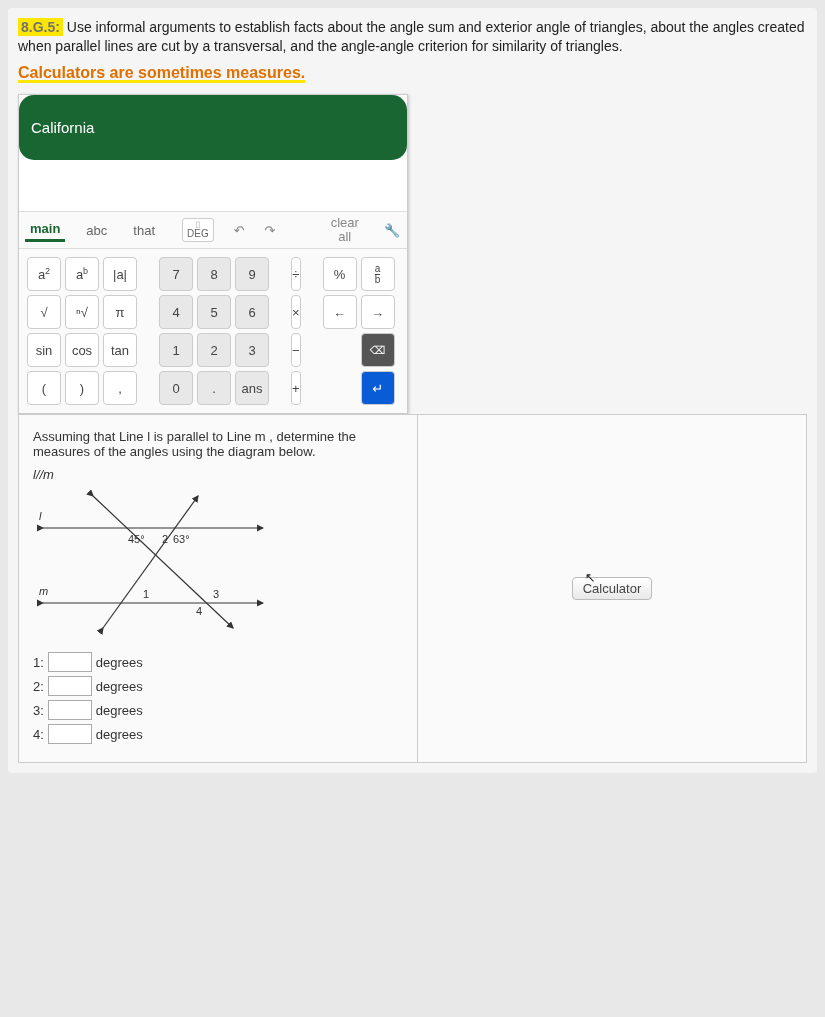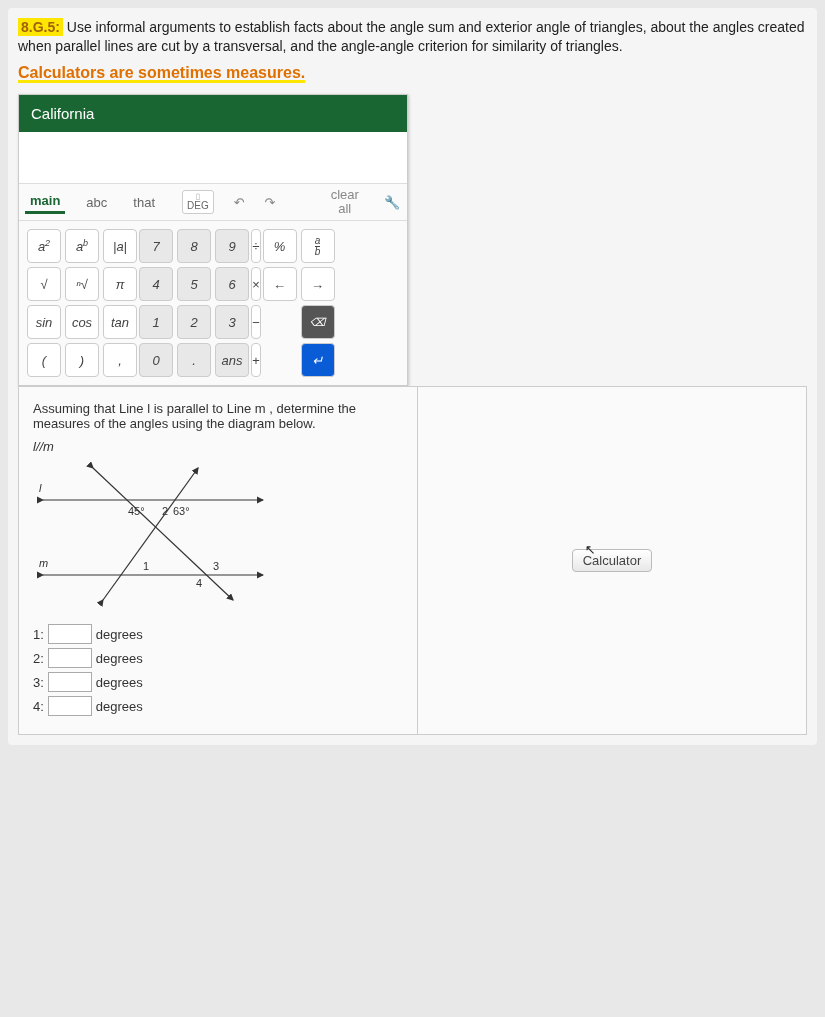--- a/index.html
+++ b/index.html
@@ -1,32 +1,32 @@
 <!DOCTYPE html>
 <html><head>
 <meta charset="utf-8">
 <style>
 * { box-sizing: border-box; margin: 0; padding: 0; }
 body { font-family: Arial, sans-serif; background: #e8e8e8; padding: 8px; width: 825px; }
 .page { background: #f5f5f5; padding: 10px; border-radius: 4px; }
-.standard-label { background: #ffe600; color: #a16207; font-weight: bold; padding: 1px 3px; }
+.standard-label { background: #ffe600; color: #737373; font-weight: bold; padding: 1px 3px; }
 .standard-text { font-size: 14px; color: #222; line-height: 1.35; }
 .calc-note { color: #e07000; font-weight: bold; margin-top: 8px; text-decoration: underline; text-decoration-color: #ffe600; text-decoration-thickness: 3px; }
 .calc-widget { margin-top: 12px; width: 390px; border: 1px solid #ccc; background: #fafafa; box-shadow: 1px 1px 3px rgba(0,0,0,0.2); }
-.calc-header { background: #1a6633; color: #fff; padding: 10px 12px; font-size: 15px; }
+.calc-header { background: #1a6633; color: #fff; padding: 24px 12px; font-size: 15px; border-radius: 15px; }
 .calc-display { height: 52px; background: #fff; border-bottom: 1px solid #ddd; }
 .calc-tabs { display: flex; align-items: center; gap: 16px; padding: 4px 6px; border-bottom: 1px solid #ddd; font-size: 13px; color: #666; }
 .tab { padding: 3px 5px; }
 .tab.active { color: #1a6633; border-bottom: 3px solid #1a6633; font-weight: bold; }
 .mode-box { border: 1px solid #ccc; padding: 2px 4px; font-size: 10px; margin-left: 6px; background: #fff; border-radius: 3px; text-align: center; display: inline-flex; flex-direction: column; line-height: 1; }
 .mode-box .top { font-size: 8px; color: #aaa; }
 .undo-redo { margin-left: 4px; color: #888; }
 .clear-all { margin-left: auto; text-align: center; font-size: 13px; color: #888; line-height: 1.1; padding-right: 4px; }
 .wrench { margin-left: 6px; color: #555; }
-.calc-body { display: flex; gap: 2px; padding: 8px; font-style: italic; }
+.calc-body { display: flex; gap: 22px; padding: 8px; }
 .col { display: flex; flex-direction: column; gap: 4px; }
 .keygrid { display: grid; gap: 4px; }
 .g3 { grid-template-columns: repeat(3, 34px); }
 .g2 { grid-template-columns: repeat(2, 34px); }
 .key { height: 34px; display: flex; align-items: center; justify-content: center; border: 1px solid #ccc; background: #fff; font-size: 13px; color: #444; border-radius: 4px; cursor: pointer; }
 .key.num { background: #e8e8e8; }
 .key.op { background: #fff; }
 .key.enter { background: #0a5bd6; color: #fff; }
 .key.del { background: #555; color: #fff; font-size: 11px; }
 .key sup { font-size: 9px; }

